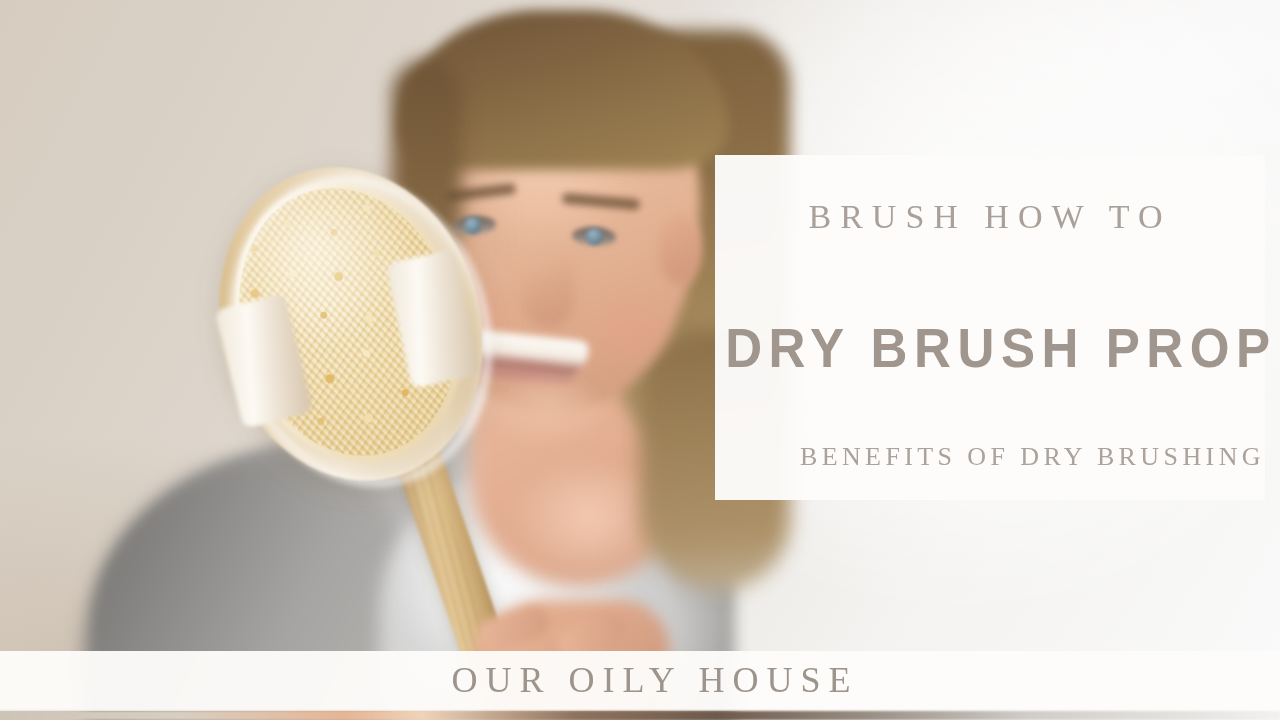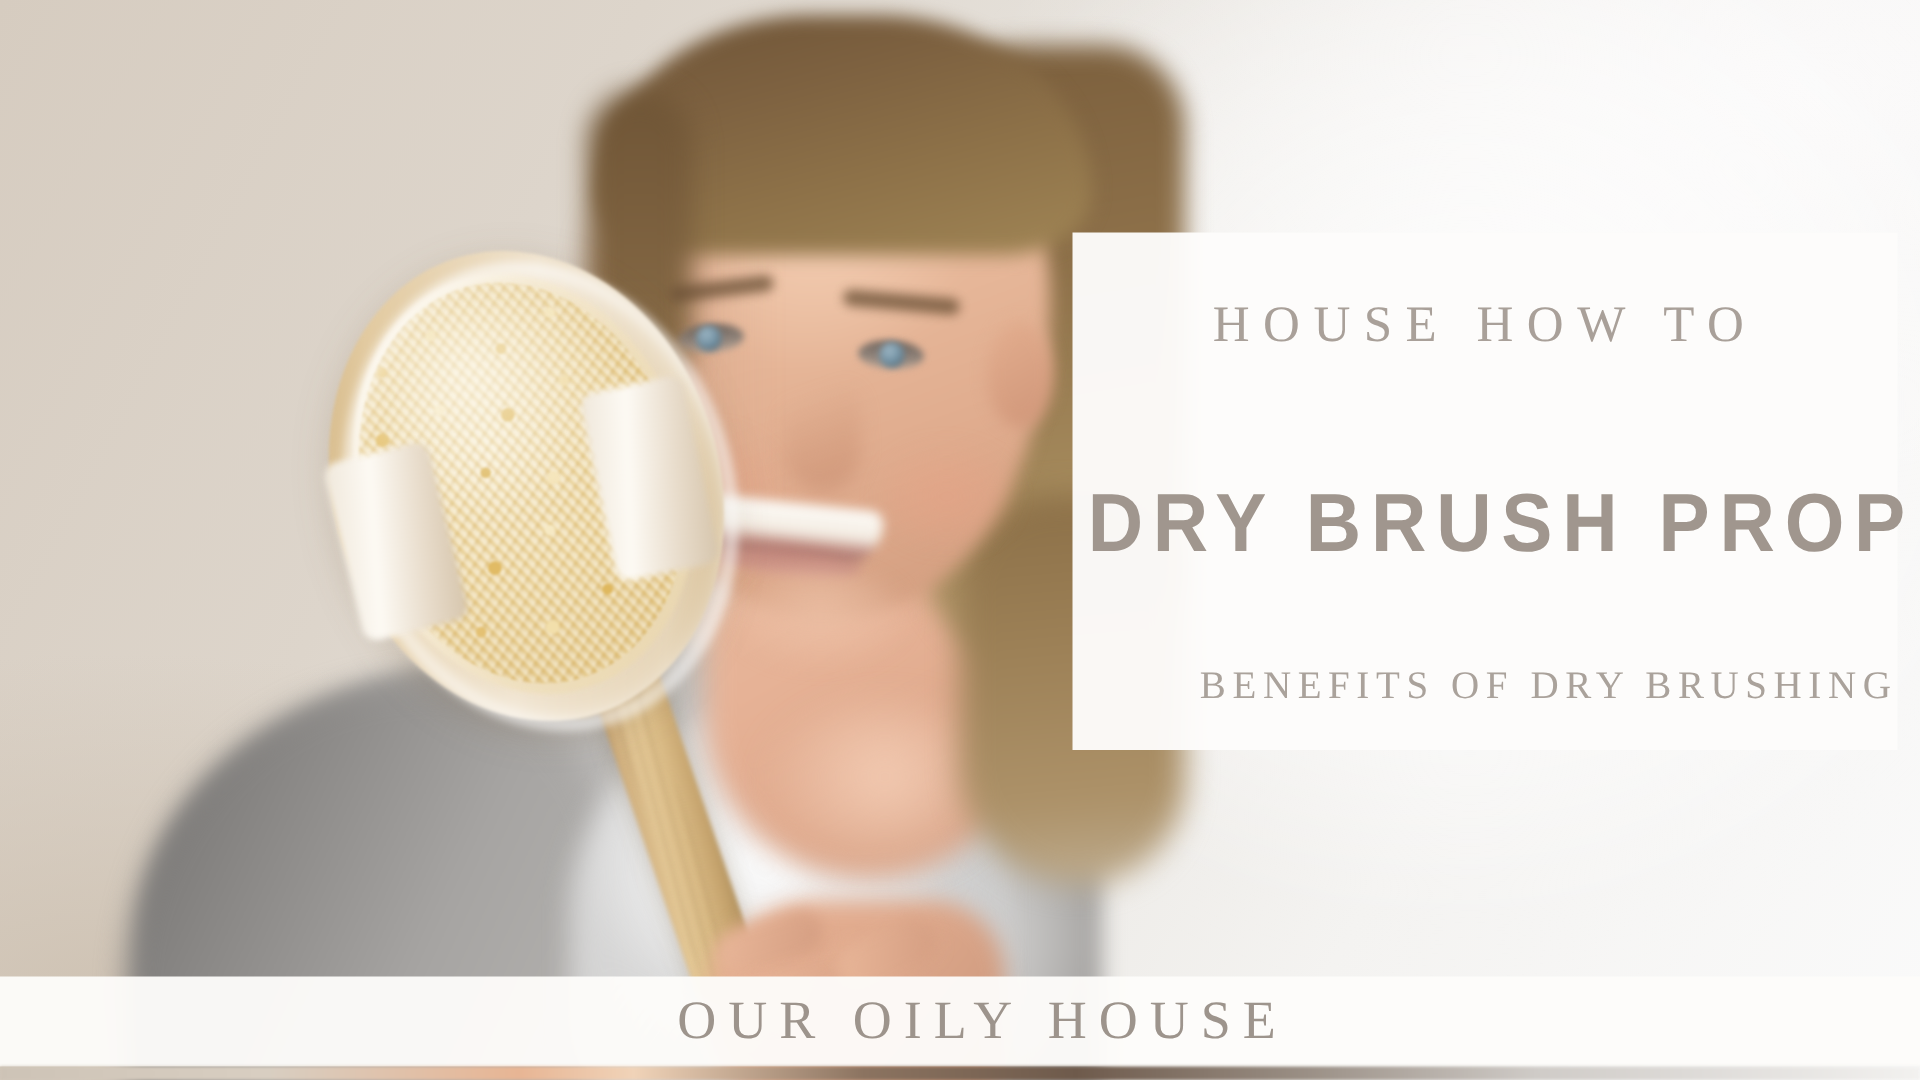--- a/index.html
+++ b/index.html
@@ -519,21 +519,21 @@
     </div>
 
     <div class="hand"></div>
     <div class="finger f1"></div>
     <div class="finger f2"></div>
     <div class="finger f3"></div>
   </div>
 
   <div class="text-card"></div>
 
-  <div class="kicker">HOUSE HOW TO</div>
+  <div class="kicker">BRUSH HOW TO</div>
 
   <div class="headline">DRY BRUSH PROPERLY</div>
 
   <div class="subline">BENEFITS OF DRY BRUSHING</div>
 
   <div class="brand-banner"></div>
   <div class="brand-text">OUR OILY HOUSE</div>
 
   <div class="bottom-sliver"></div>
 

